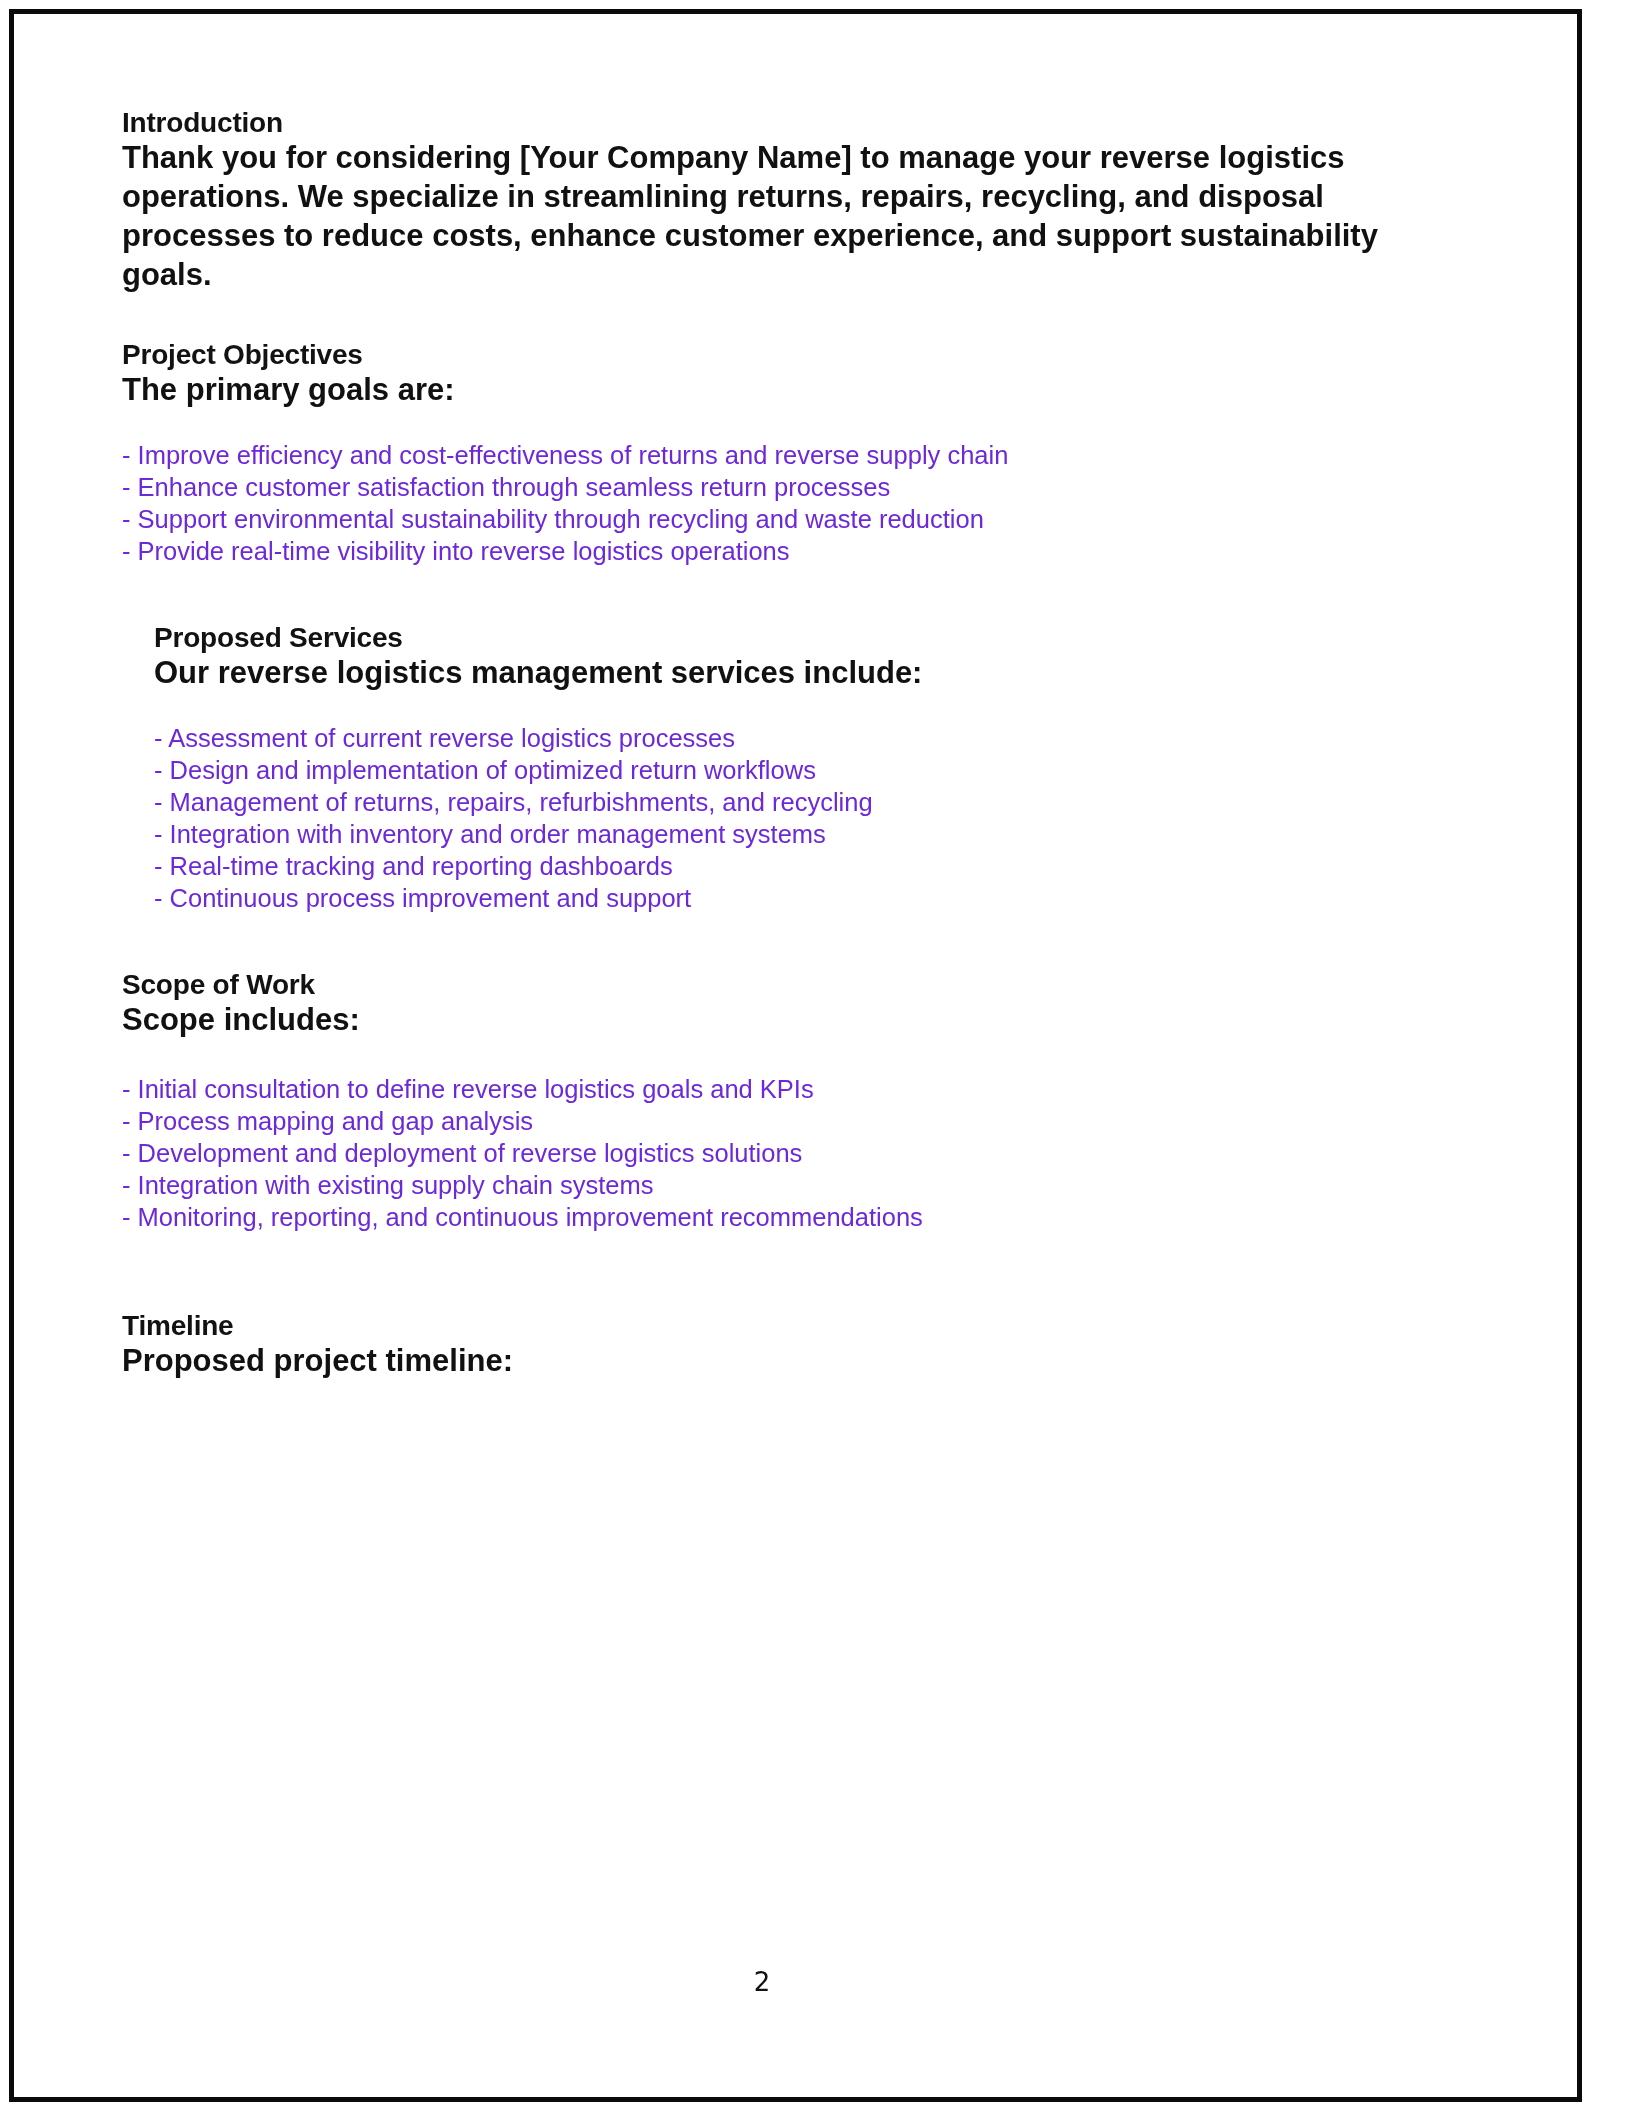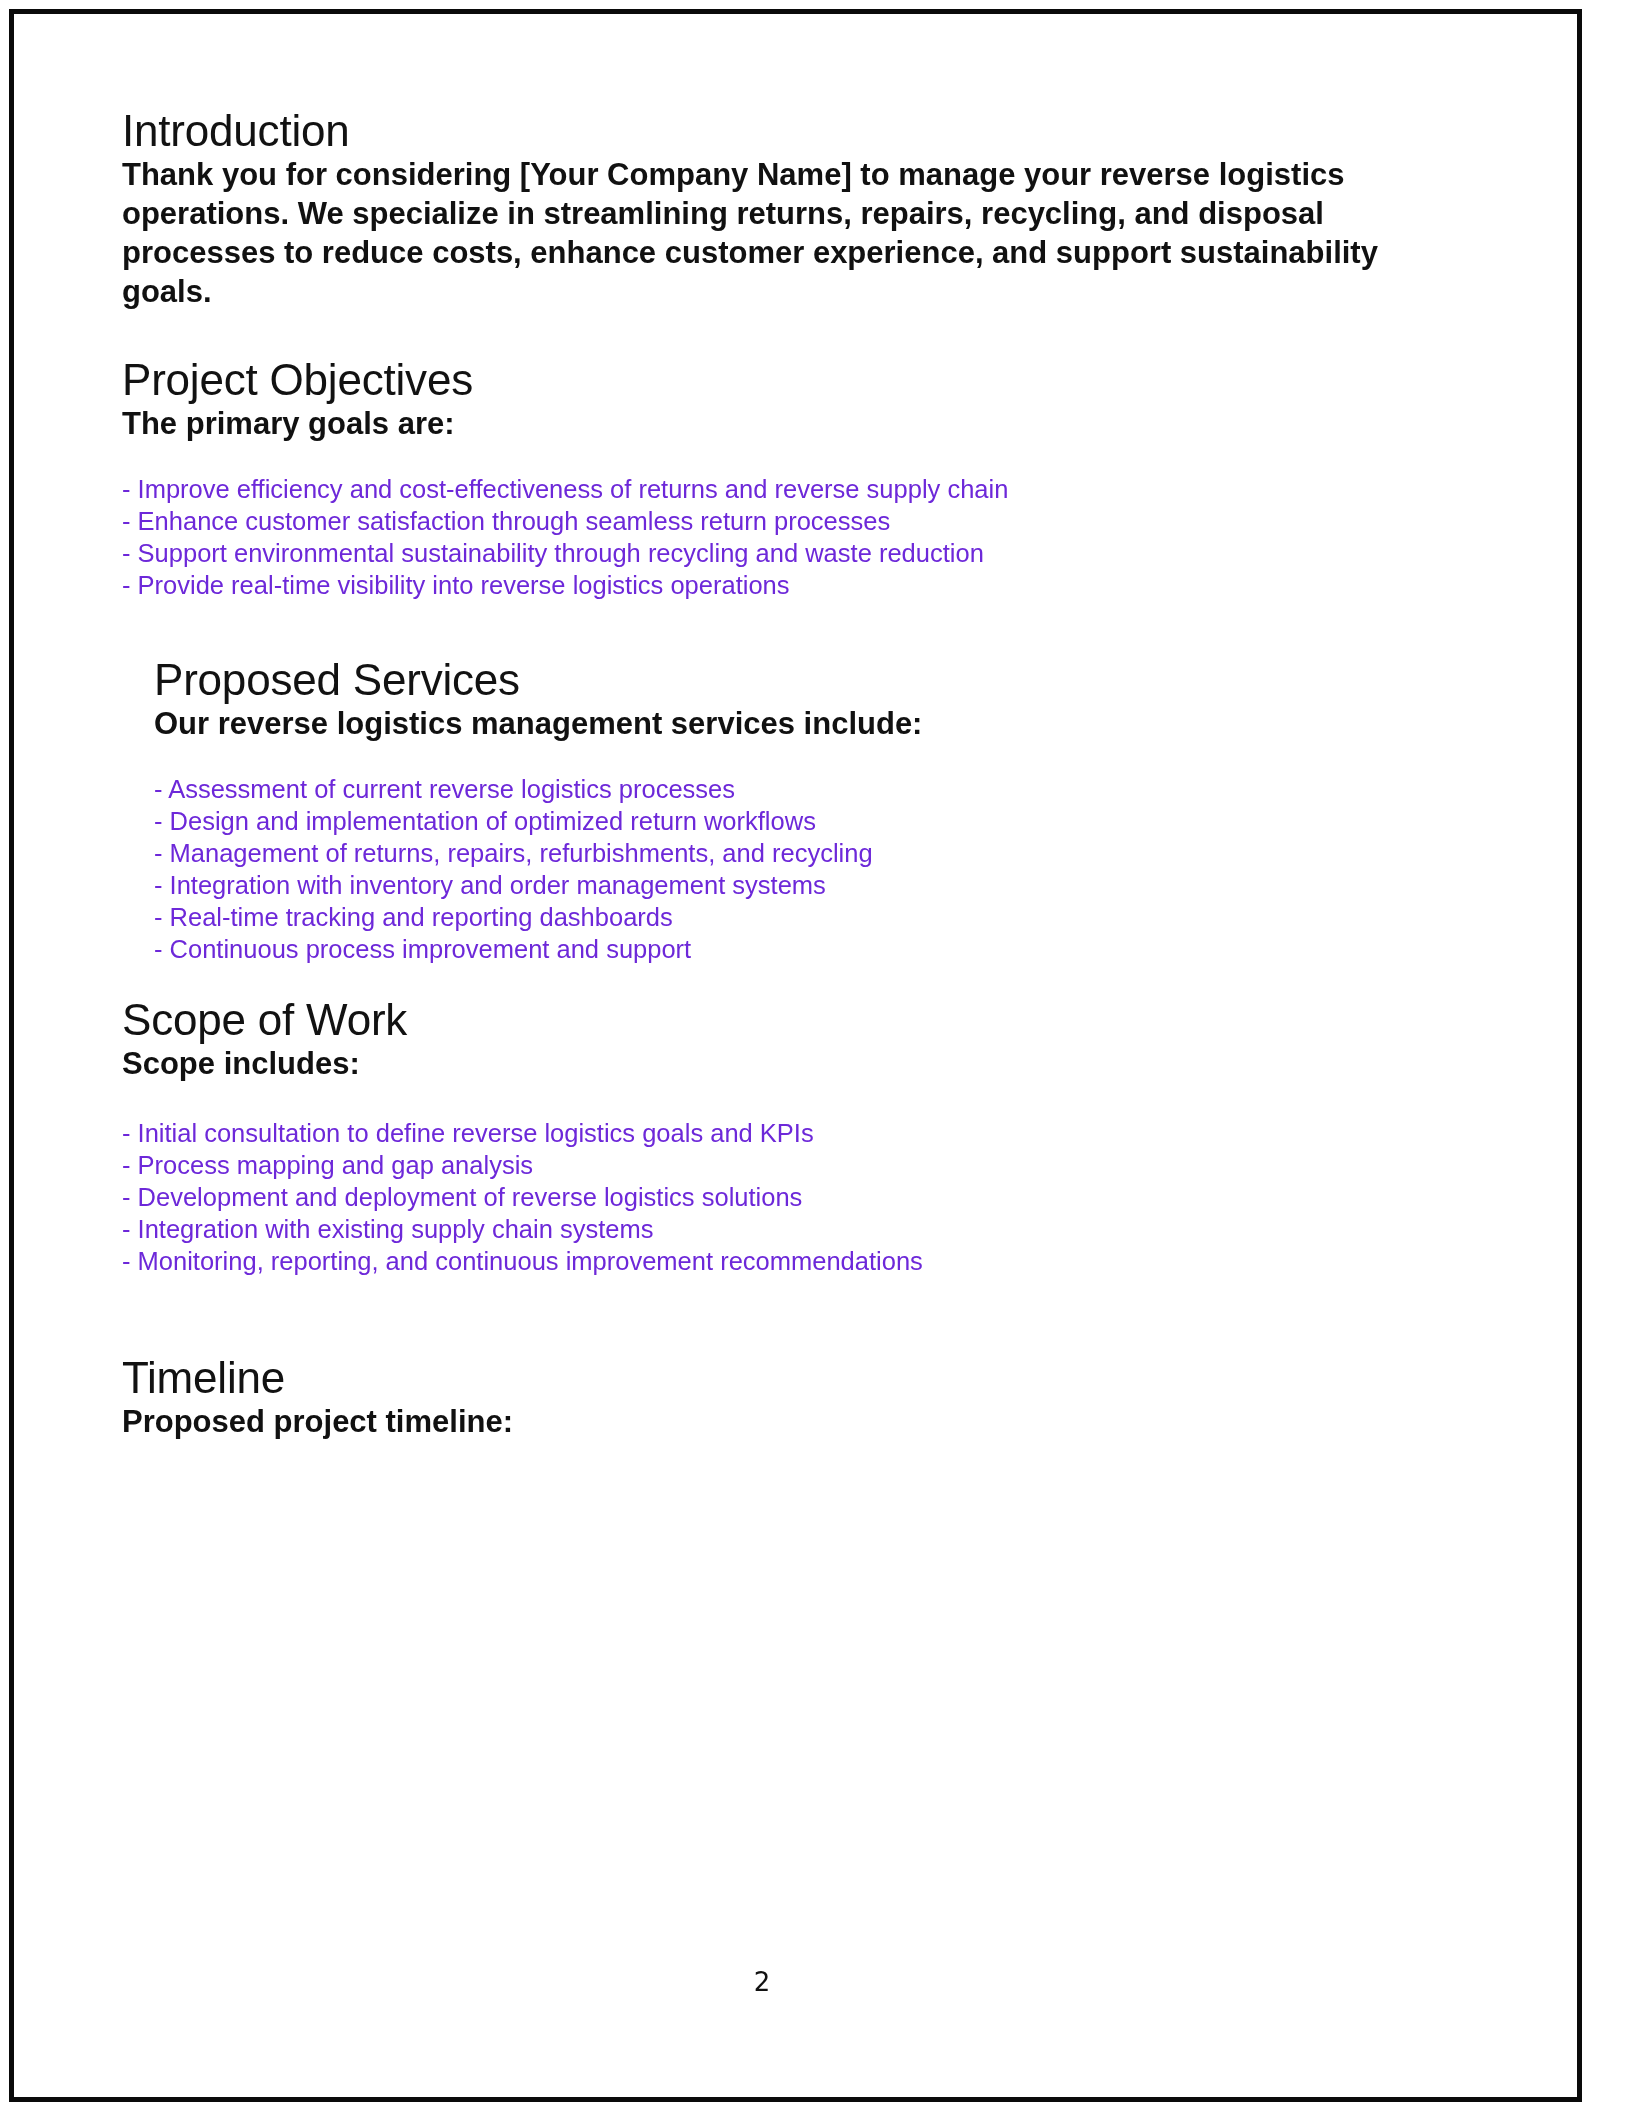--- a/index.html
+++ b/index.html
@@ -37,22 +37,22 @@
 
   
   .content {
     position: absolute;
     left: 122px;
     top: 108px;
     width: 1280px;
   }
 
   h1.section-title {
-    font-size: 44px;
-    font-weight: 400;
+    font-size: 28px;
+    font-weight: 700;
     line-height: 1.06;
     letter-spacing: -0.2px;
     margin: 0;
     color: #121212;
     font-stretch: condensed;
   }
 
   .section {
     margin: 0;
   }
@@ -84,21 +84,21 @@
     font-weight: 400;
     line-height: 1.255;
     color: #6d28d9;
     margin: 0;
     white-space: nowrap;
   }
 
   
   #section-objectives  { margin-top: 46px; }
   #section-services    { margin-top: 56px; margin-left: 32px; }
-  #section-scope       { margin-top: 32px; }
+  #section-scope       { margin-top: 56px; }
   #section-timeline    { margin-top: 78px; }
 
   #section-objectives .lead { margin-bottom: 0; }
   #section-scope .bullet-list { margin-top: 34px; }
 
   .page-number {
     position: absolute;
     left: 122px;
     top: 1967px;
     width: 1280px;

